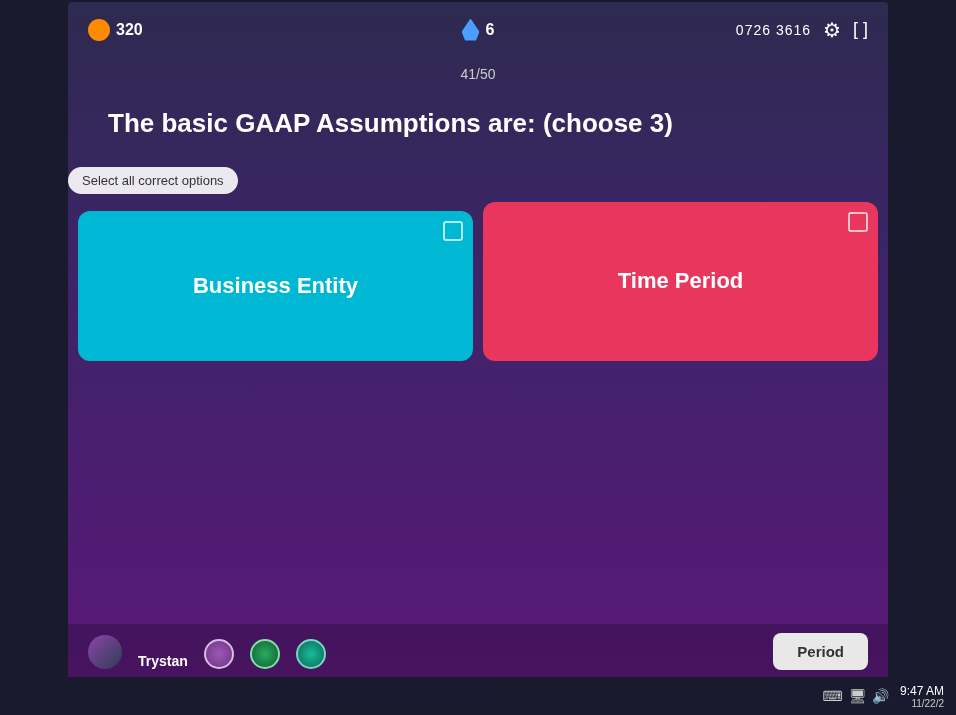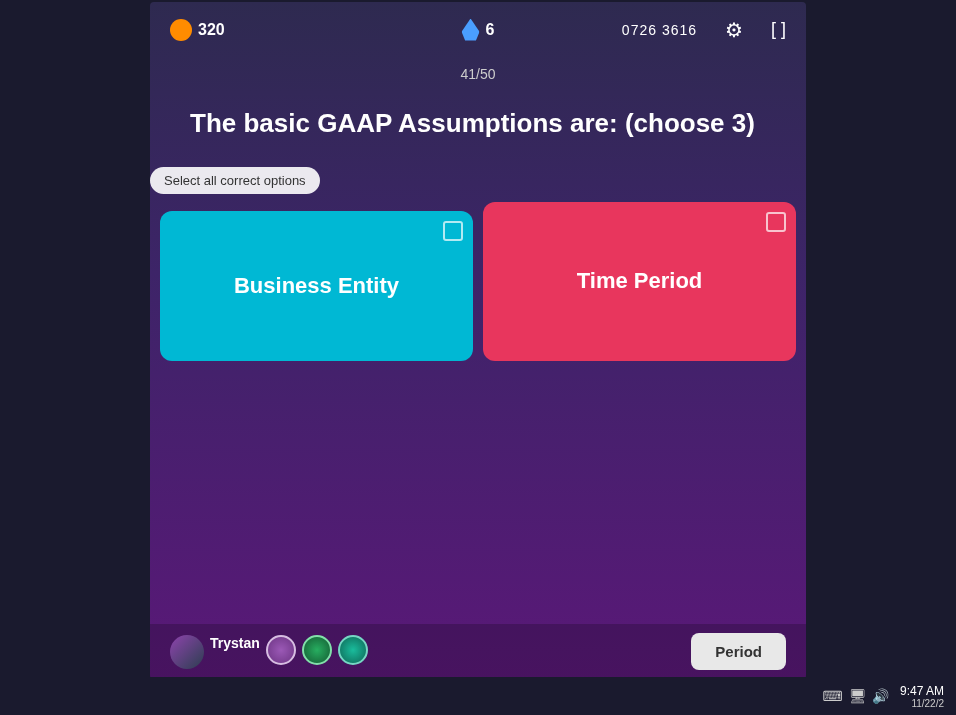--- a/index.html
+++ b/index.html
@@ -65,21 +65,21 @@
     }
     .lives-count {
       color: #fff;
       font-size: 16px;
       font-weight: bold;
     }
     .right-controls {
       margin-left: auto;
       display: flex;
       align-items: center;
-      gap: 28px;
+      gap: 12px;
     }
     .code-display {
       color: #fff;
       font-size: 14px;
       letter-spacing: 1px;
     }
     .gear-icon {
       color: #fff;
       font-size: 20px;
       cursor: pointer;
@@ -182,22 +182,22 @@
       left: 0;
       right: 0;
       height: 55px;
       display: flex;
       align-items: center;
       padding: 0 20px;
       background: rgba(0,0,0,0.2);
     }
     .user-info {
       display: flex;
-      align-items: flex-start;
-      gap: 6px;
+      align-items: flex-end;
+      gap: 16px;
     }
     .avatar {
       width: 34px;
       height: 34px;
       border-radius: 50%;
       background: #555;
       overflow: hidden;
     }
     .username {
       color: #fff;
@@ -283,21 +283,21 @@
 <body>
 
 <div class="screen-wrapper">
 
   <div class="bezel-top">
     <span class="browser-title">Fundamentals</span>
     <span class="browser-icon" style="position:absolute;right:145px;top:8px;">⧉</span>
   </div>
 
   <div class="screen-inner">
-    <div style="width:656px; margin: 2px auto 0; height:100%; background:linear-gradient(180deg,#2e2a50 0%,#3d2468 40%,#5a1878 100%); border-radius:4px; position:relative; overflow:hidden;">
+    <div style="width:820px; margin: 2px auto 0; height:100%; background:linear-gradient(180deg,#2e2a50 0%,#3d2468 40%,#5a1878 100%); border-radius:4px; position:relative; overflow:hidden;">
 
       <div class="top-bar">
         <div class="score-coin">
           <span class="coin-icon"></span>
           <span>320</span>
         </div>
 
         <div class="lives-container">
           <span class="drop-icon"></span>
           <span class="lives-count">6</span>

